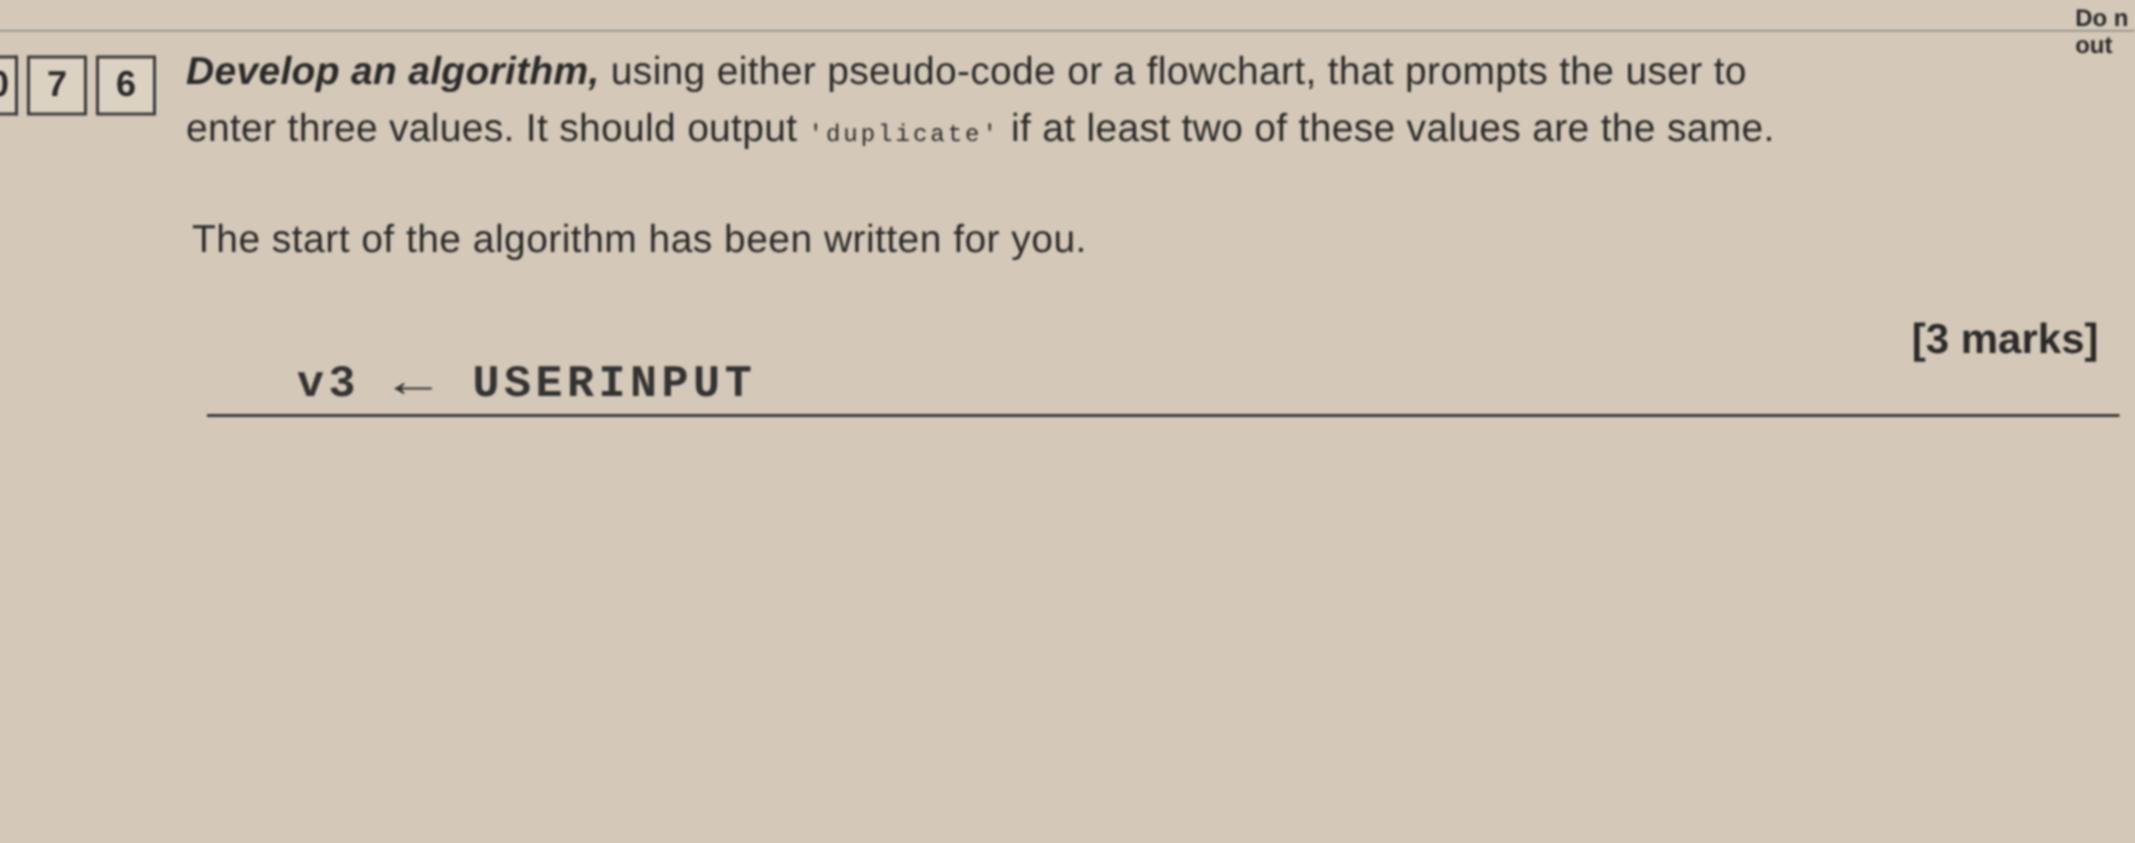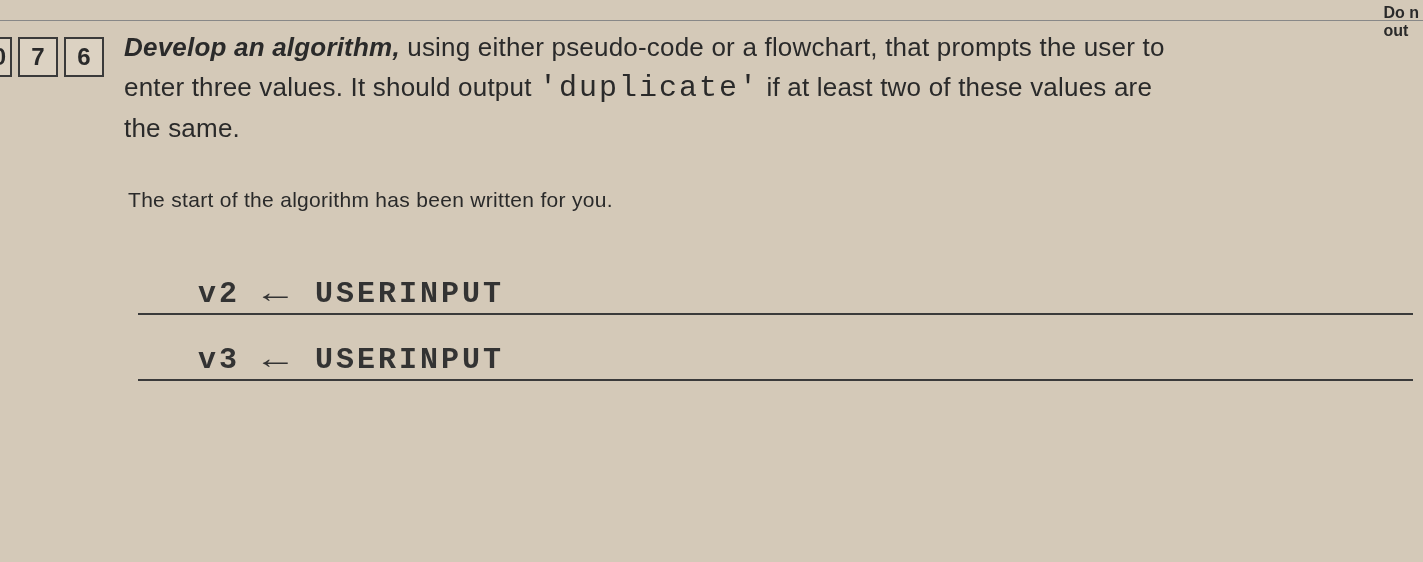--- a/index.html
+++ b/index.html
@@ -56,25 +56,25 @@
       line-height: 1.45;
       max-width: 1060px;
       letter-spacing: 0.2px;
     }
     .bold-start {
       font-weight: bold;
       font-style: italic;
     }
     .code-inline {
       font-family: "Courier New", Courier, monospace;
-      font-size: 30px;
+      font-size: 16px;
       letter-spacing: 2px;
     }
     .sub-text {
-      font-size: 21px;
+      font-size: 26px;
       margin-top: 40px;
       margin-left: 128px;
       letter-spacing: 0.3px;
     }
     .marks {
       position: absolute;
       right: 24px;
       top: 210px;
       font-size: 28px;
       font-weight: bold;
@@ -138,31 +138,24 @@
       <div class="num-box">7</div>
       <div class="num-box">6</div>
     </div>
     <div class="question-text">
       <span class="bold-start">Develop an algorithm,</span><span> using either pseudo-code or a flowchart, that prompts the user to enter three values. It should output </span><span class="code-inline">'duplicate'</span><span> if at least two of these values are the same.</span>
     </div>
   </div>
 
   <div class="sub-text">The start of the algorithm has been written for you.</div>
 
+  <div class="marks">[3 marks]</div>
 
   <div class="code-area">
 
-    <div class="code-line-wrap">
-      <div class="code-line">
-        <span>v2</span>
-        <span class="arrow">←</span>
-        <span>USERINPUT</span>
-      </div>
-      <div class="underline"></div>
-    </div>
 
     <div class="code-line-wrap">
       <div class="code-line">
         <span>v3</span>
         <span class="arrow">←</span>
         <span>USERINPUT</span>
       </div>
       <div class="underline"></div>
     </div>
   </div>

